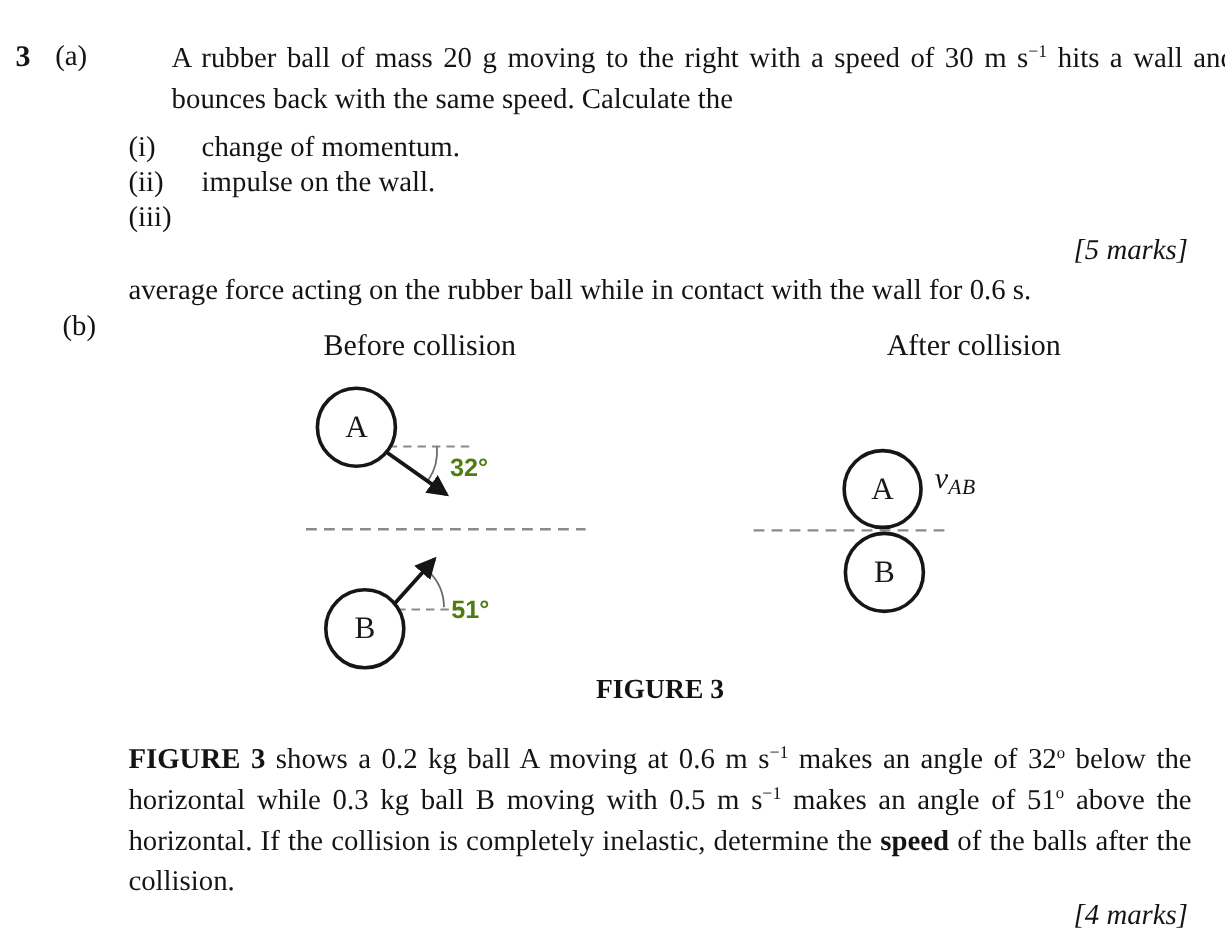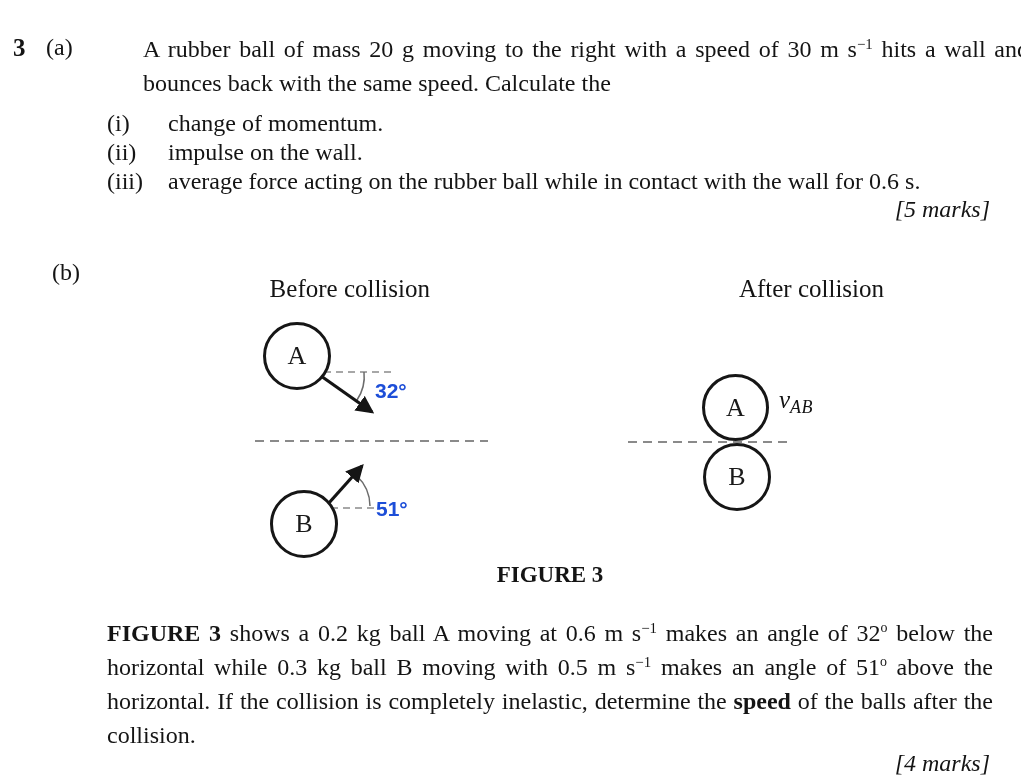--- a/index.html
+++ b/index.html
@@ -40,21 +40,21 @@
     letter-spacing: 0;
   }
   .list-row {
     left: 107px; width: 886px;
     font-size: 24px; line-height: 29px;
     display: flex;
   }
   .list-marker { width: 61px; flex: 0 0 61px; }
   .row-i   { top: 109px; }
   .row-ii  { top: 138px; }
-  .row-iii { top: 167px; }
+  .row-iii { top: 167px; flex-direction: column; }
   .marks {
     right: 31px;
     font-size: 24px;
     font-style: italic;
     text-align: left;
   }
   .marks-a { top: 196px; }
   .marks-b { top: 750px; margin-left: 39px; }
 
   
@@ -88,21 +88,21 @@
   }
   .ball-a-before { left: 263px; top: 322px; width: 68px; height: 68px; }
   .ball-b-before { left: 270px; top: 490px; width: 68px; height: 68px; }
   .ball-a-after  { left: 702px; top: 374px; width: 67px; height: 67px; }
   .ball-b-after  { left: 703px; top: 443px; width: 68px; height: 68px; }
 
   .angle-label {
     font-family: "Liberation Sans", sans-serif;
     font-size: 21px;
     font-weight: 600;
-    color: #1d4ed8;
+    color: #4d7c0f;
     z-index: 3;
   }
   .angle-a { left: 375px; top: 379px; }
   .angle-b { left: 376px; top: 469px; margin-top: 28px; }
 
   .v-label {
     left: 779px; top: 386px;
     font-size: 25px;
     font-style: italic;
     z-index: 3;

